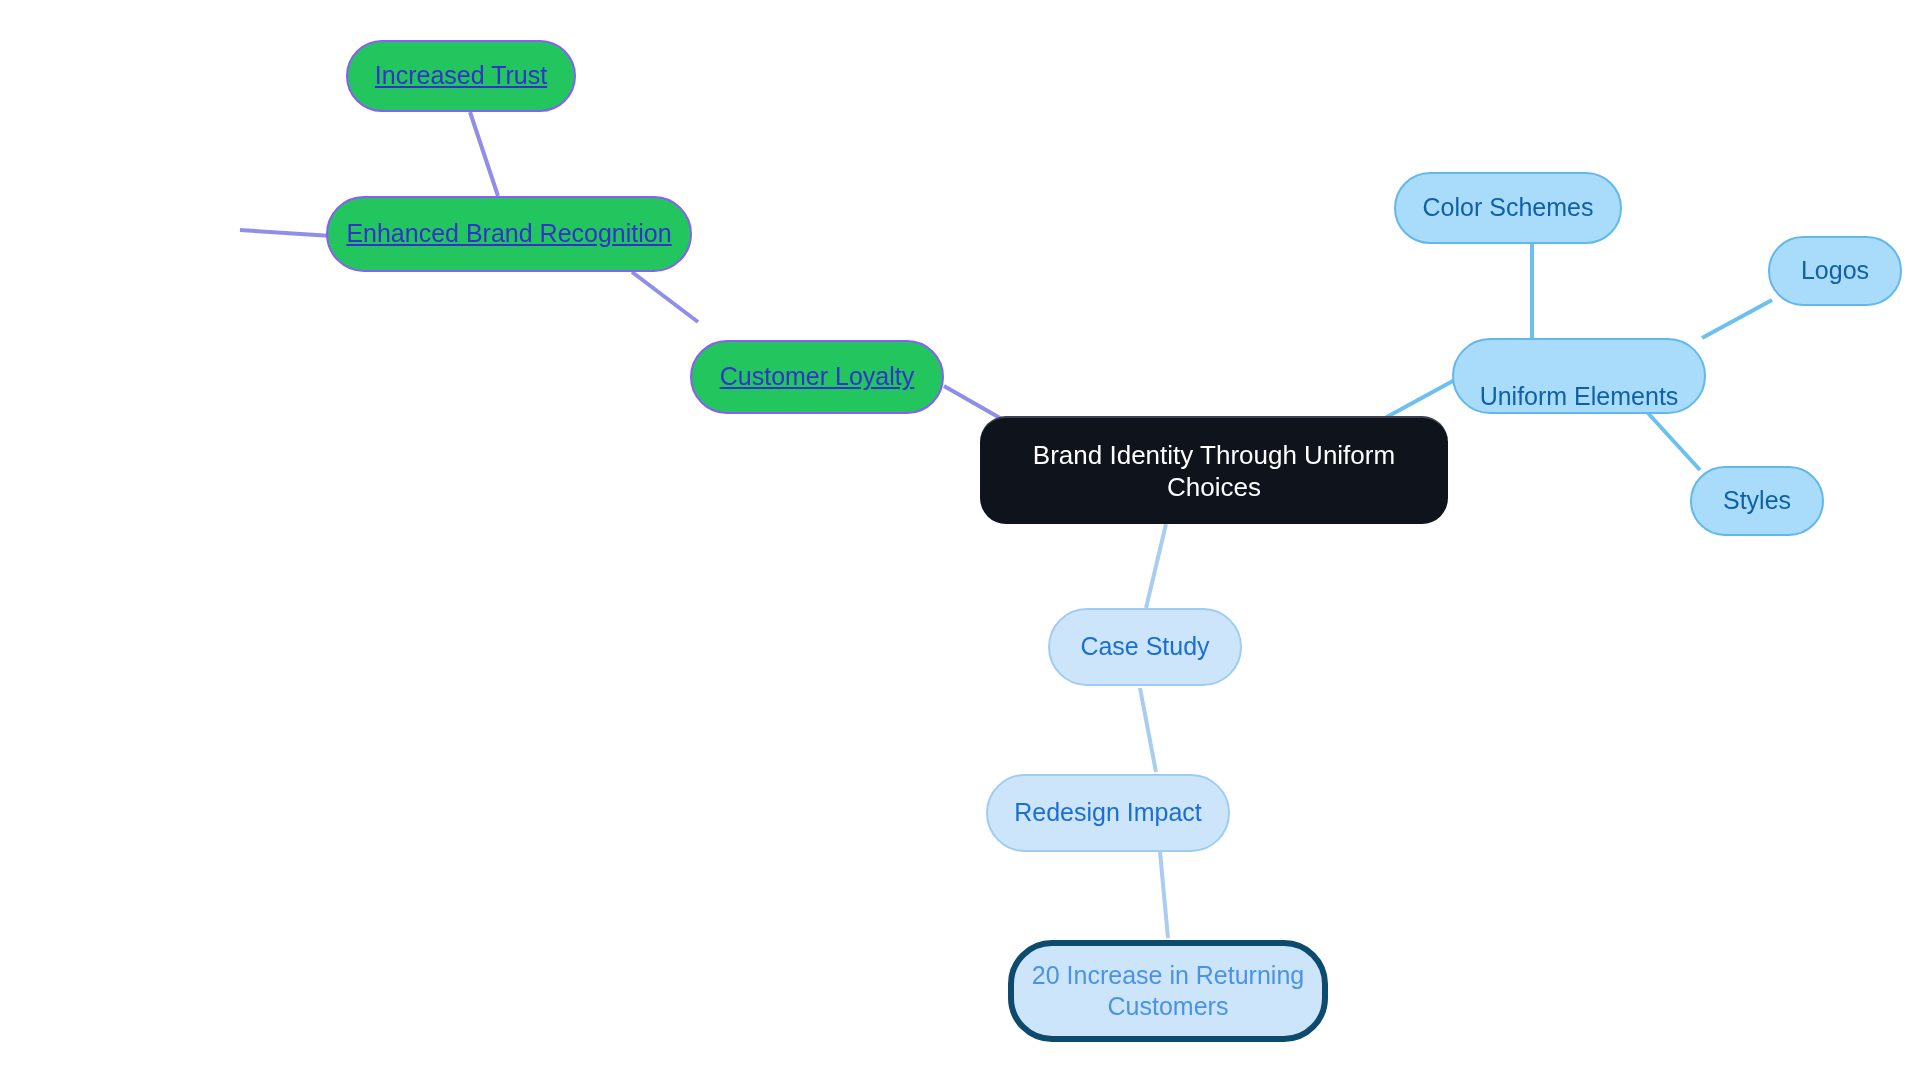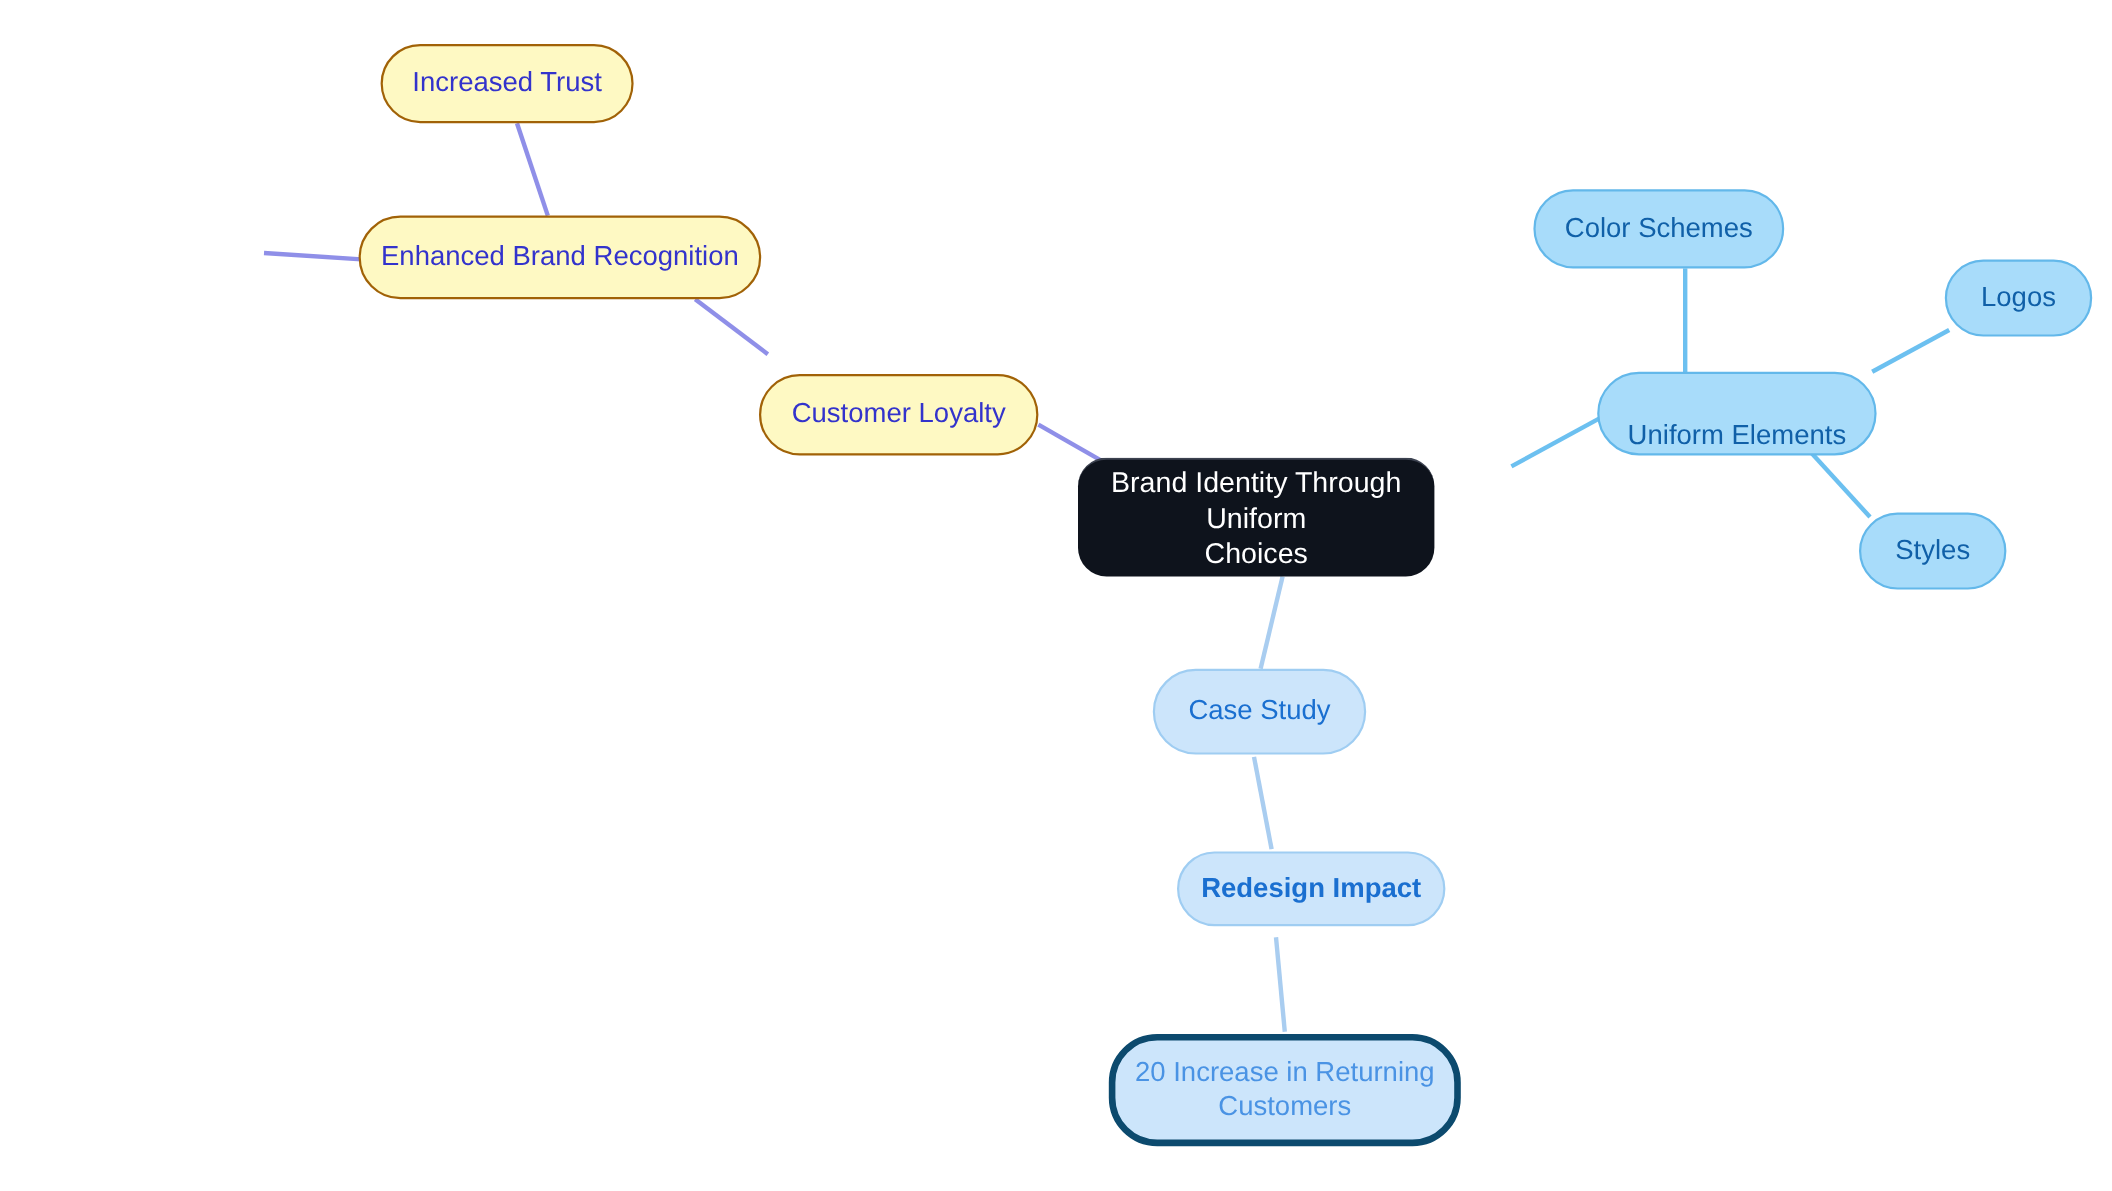--- a/index.html
+++ b/index.html
@@ -36,24 +36,25 @@
   }
   .node-root {
     background: #0e131c;
     color: #ffffff;
     font-size: 26px;
     border-radius: 26px;
     border-top: 2px solid #3c4250;
     padding: 0 22px;
   }
   .node-purple {
-    background: #fef9c3;
-    border: 2px solid #a16207;
+    background: #22c55e;
+    border: 2px solid #8b5cf6;
     color: #3333cc;
     font-size: 25px;
+    text-decoration: underline;
   }
   .node-blue-mid {
     background: #a8dcfa;
     border: 2px solid #63b8ea;
     color: #1060a8;
     font-size: 25px;
   }
   .node-blue-light {
     background: #cce5fb;
     border: 2px solid #9fcdf2;
@@ -81,21 +82,21 @@
     <line x1="1374" y1="424" x2="1462" y2="376" stroke="#6cc0f0" stroke-width="4"></line>
     <line x1="1532" y1="340" x2="1532" y2="244" stroke="#6cc0f0" stroke-width="4"></line>
     <line x1="1702" y1="338" x2="1772" y2="300" stroke="#6cc0f0" stroke-width="4"></line>
     <line x1="1636" y1="400" x2="1700" y2="470" stroke="#6cc0f0" stroke-width="4"></line>
 
     <line x1="1166" y1="524" x2="1146" y2="608" stroke="#a9cdf0" stroke-width="4"></line>
     <line x1="1140" y1="688" x2="1156" y2="772" stroke="#a9cdf0" stroke-width="4"></line>
     <line x1="1160" y1="852" x2="1168" y2="938" stroke="#a9cdf0" stroke-width="4"></line>
   </svg>
 
-  <div class="node node-root" style="left:980px; top:416px; width:324px; height:108px;">
+  <div class="node node-root" style="left:980px; top:416px; width:468px; height:108px;">
     <span>Brand Identity Through Uniform
 Choices</span>
   </div>
 
   <div class="node node-purple" style="left:690px; top:320px; width:254px; height:74px;margin-top:20px;">
     <span>Customer Loyalty</span>
   </div>
 
   <div class="node node-purple" style="left:326px; top:196px; width:366px; height:76px;">
     <span>Enhanced Brand Recognition</span>
@@ -119,21 +120,21 @@
   </div>
 
   <div class="node node-blue-mid" style="left:1690px; top:466px; width:134px; height:70px;">
     <span>Styles</span>
   </div>
 
   <div class="node node-blue-light" style="left:1048px; top:608px; width:194px; height:78px;">
     <span>Case Study</span>
   </div>
 
-  <div class="node node-blue-light" style="left:1070px; top:774px; width:244px; height:68px;font-weight:bold;">
+  <div class="node node-blue-light" style="left:986px; top:774px; width:244px; height:78px;">
     <span>Redesign Impact</span>
   </div>
 
   <div class="node node-blue-pale" style="left:1008px; top:940px; width:320px; height:102px;">
     <span>20 Increase in Returning
 Customers</span>
   </div>
 
 </div>
 

